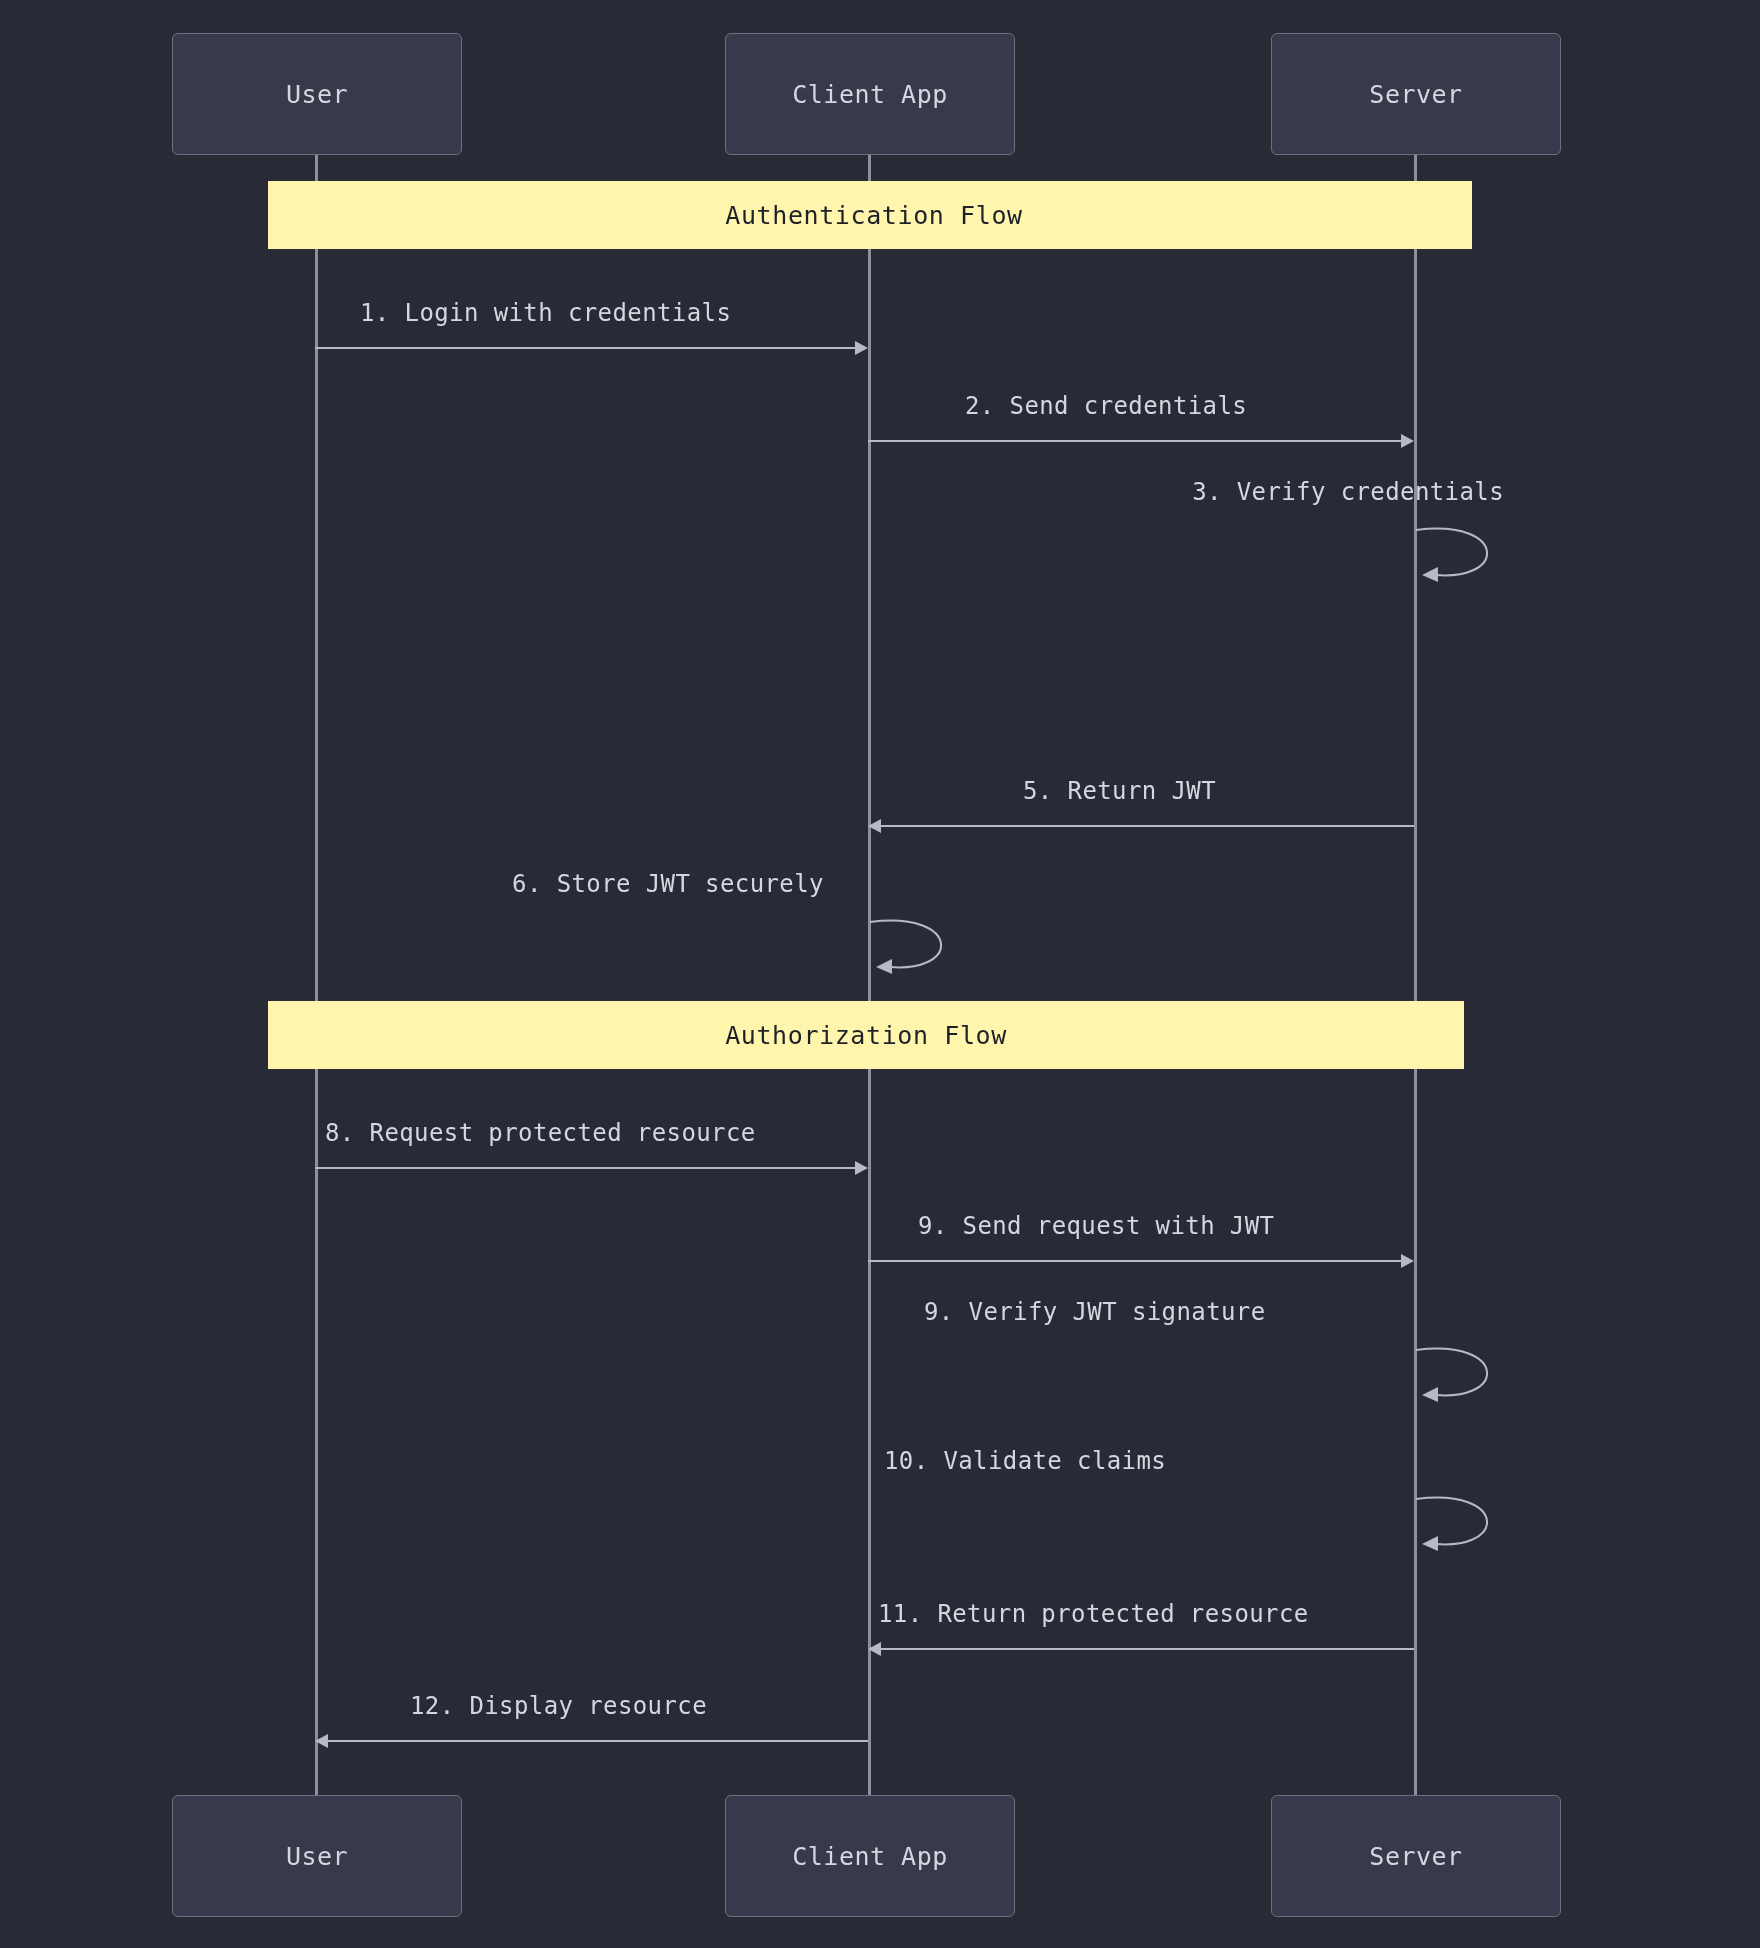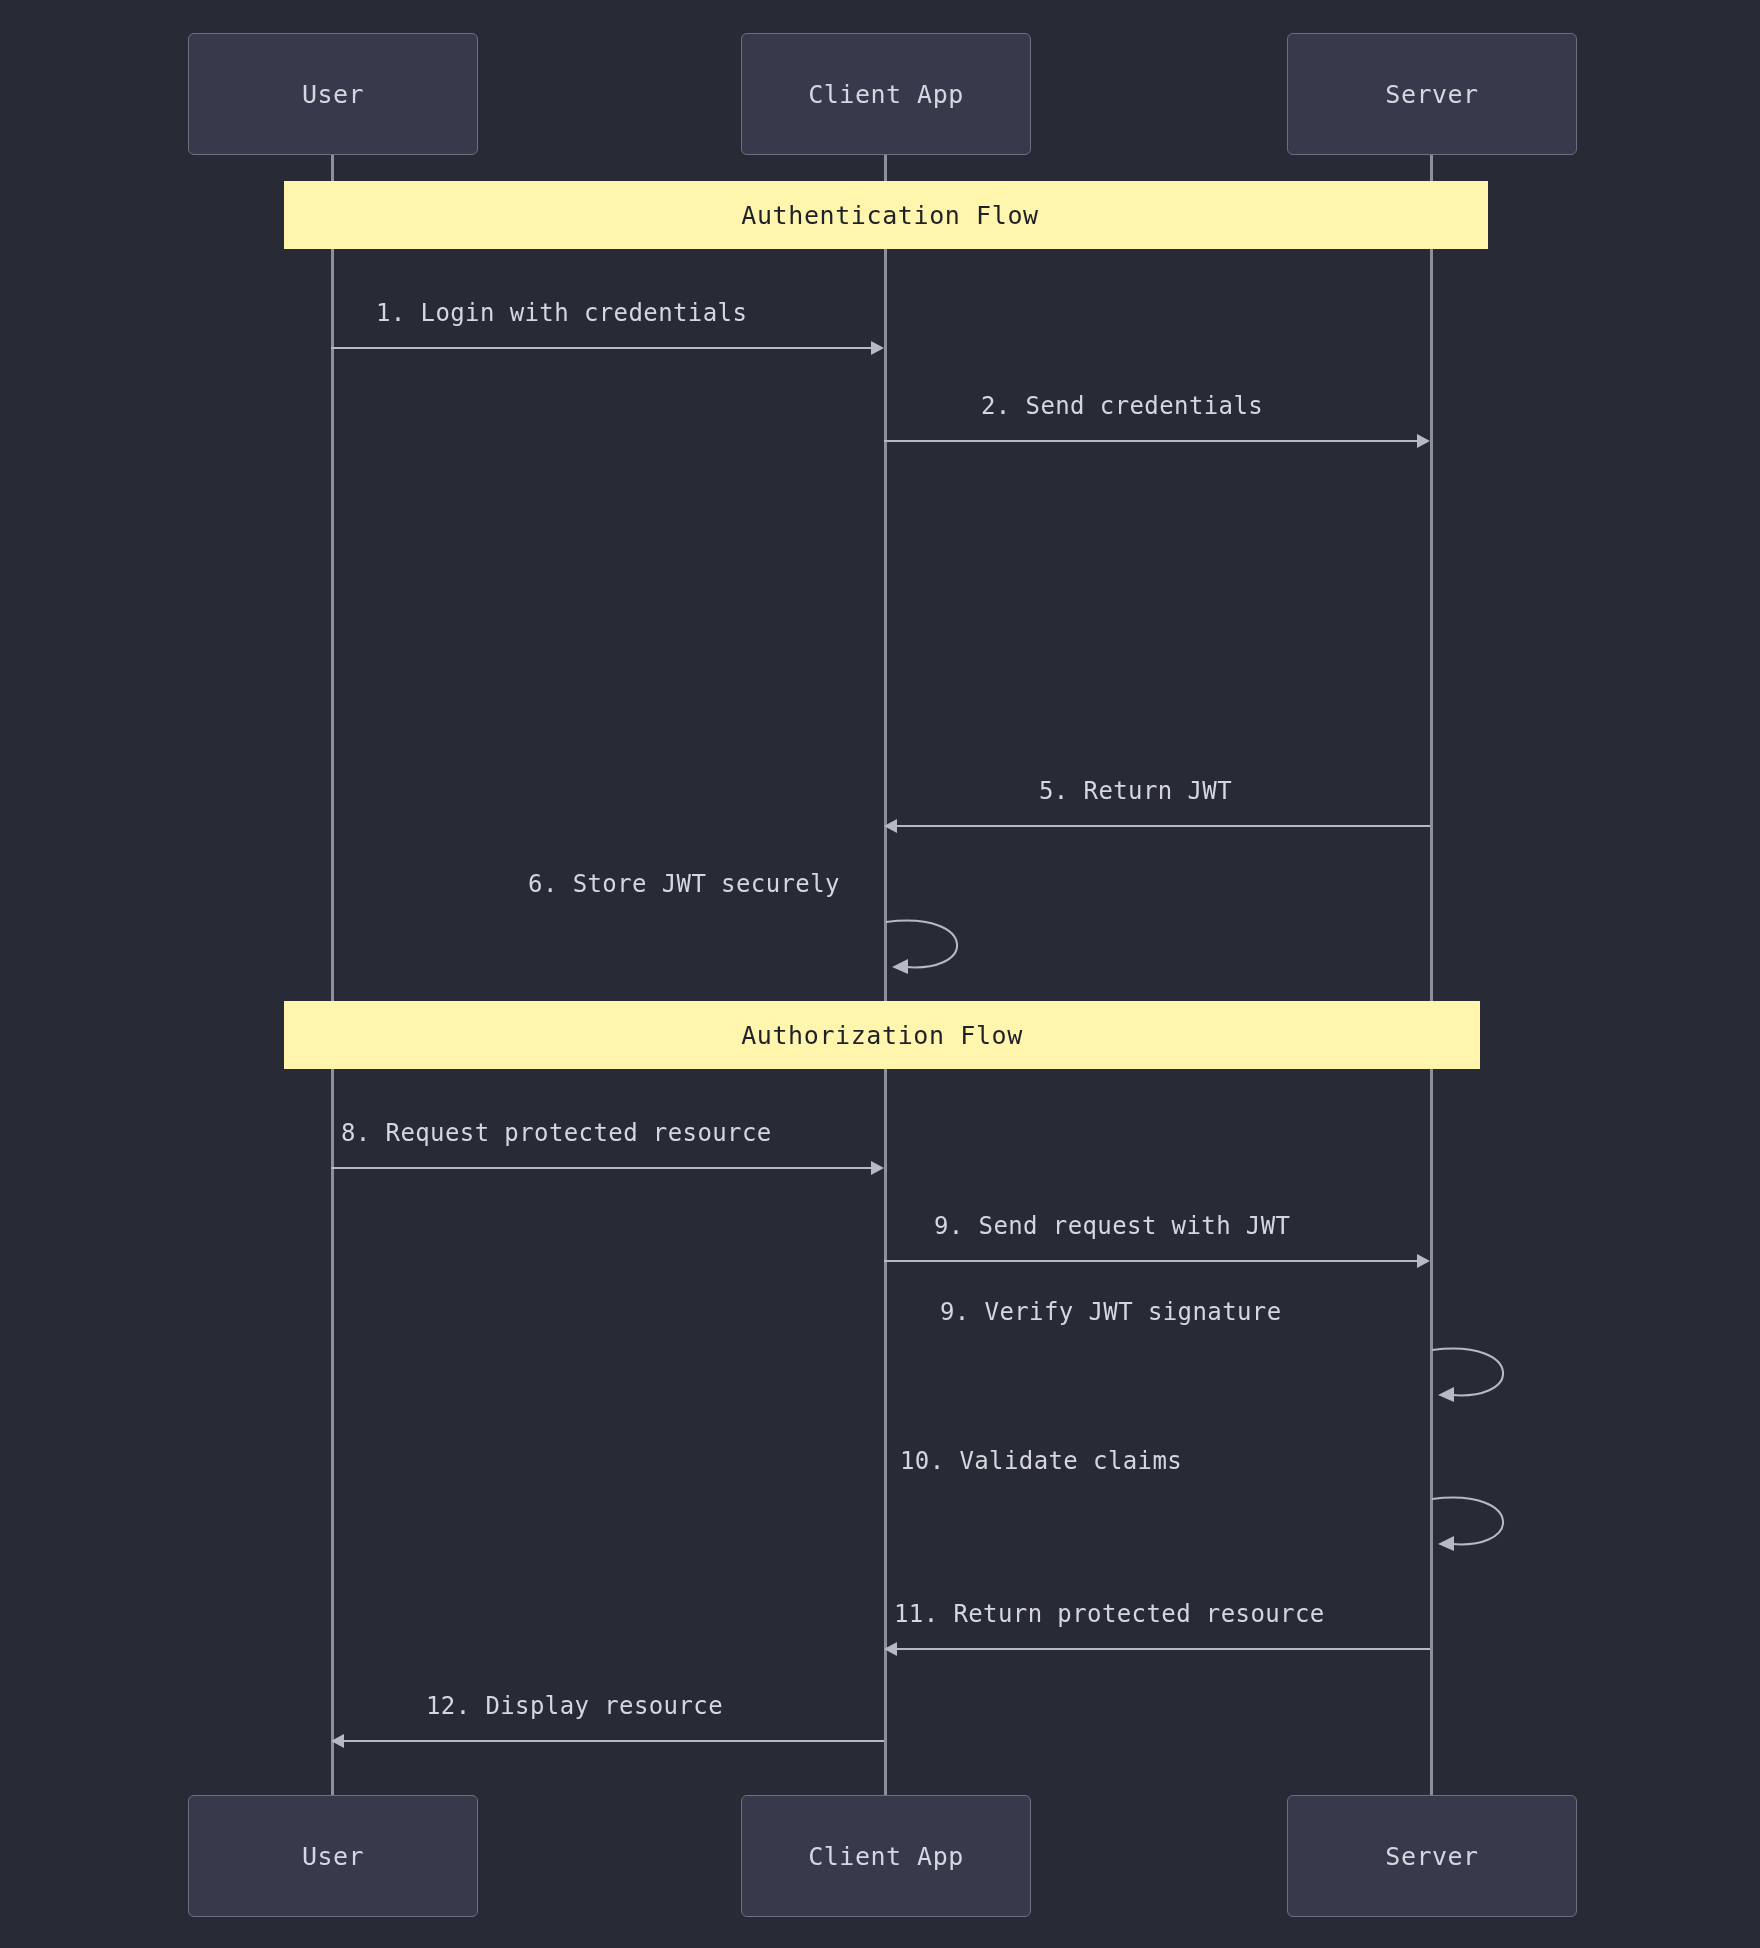--- a/index.html
+++ b/index.html
@@ -10,21 +10,20 @@
   body {
     width: 1760px;
     height: 1948px;
     font-family: "DejaVu Sans Mono", "Liberation Mono", monospace;
     overflow: hidden;
   }
   #diagram {
     position: relative;
     width: 1560px;
     height: 1948px;
-    margin-left: 16px;
   }
 
   
   .actor-box {
     position: absolute;
     box-sizing: border-box;
     background: #373a4a;
     border: 1.6px solid #6b7080;
     border-radius: 6px;
     display: flex;
@@ -129,20 +128,27 @@
     <div class="arrow-head right" style="left:540px;"></div>
     <div class="msg-label" style="left:45px; top:-48px;">1. Login with credentials</div>
   </div>
 
   <div class="msg" style="left:868px; top:440px; width:546px;">
     <div class="msg-line" style="left:0; width:533px;"></div>
     <div class="arrow-head right" style="left:533px;"></div>
     <div class="msg-label" style="left:97px; top:-48px;">2. Send credentials</div>
   </div>
 
+  <div class="selfmsg" style="left:1414px; top:510px; width:200px; height:90px;">
+    <svg width="200" height="90" viewBox="0 0 200 90">
+      <path d="M 2 20 C 95 8, 95 76, 12 64" fill="none" stroke="#b6b9c6" stroke-width="2"></path>
+      <polygon points="24,57 8,65 24,72" fill="#b6b9c6"></polygon>
+    </svg>
+    <div class="msg-label" style="right:110px; top:-32px; width:600px; left:auto; text-align:right;">3. Verify credentials</div>
+  </div>
 
 
   <div class="msg" style="left:868px; top:825px; width:546px;">
     <div class="msg-line" style="left:13px; width:533px;"></div>
     <div class="arrow-head left" style="left:0;"></div>
     <div class="msg-label" style="left:155px; top:-48px;">5. Return JWT</div>
   </div>
 
   <div class="selfmsg" style="left:868px; top:902px; width:200px; height:90px;">
     <svg width="200" height="90" viewBox="0 0 200 90">

